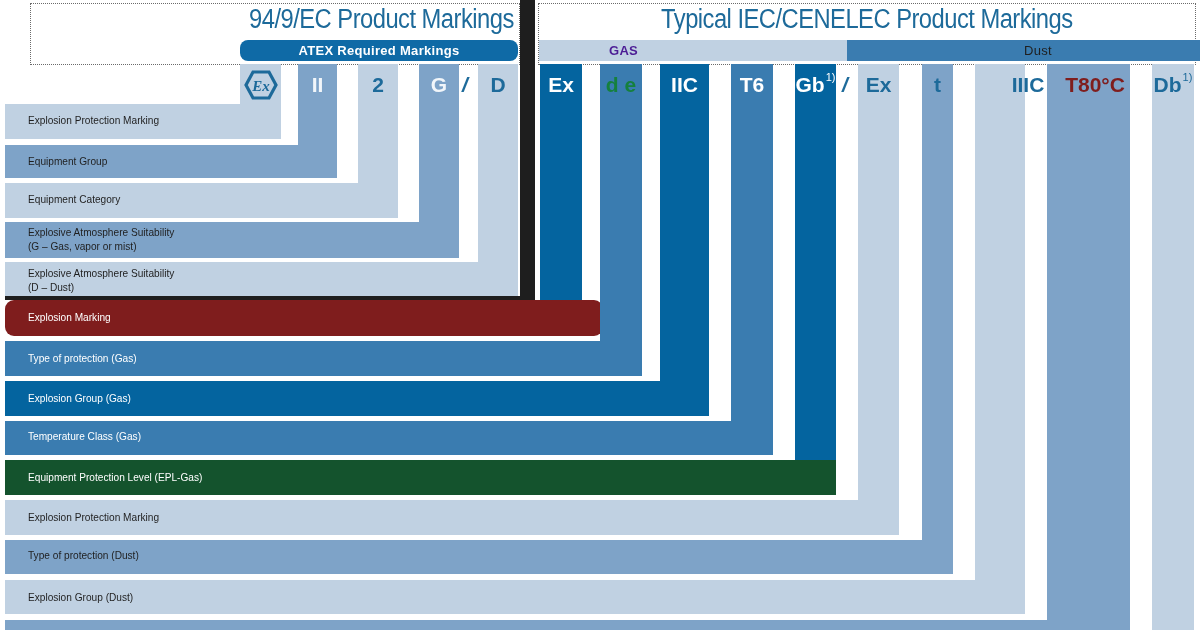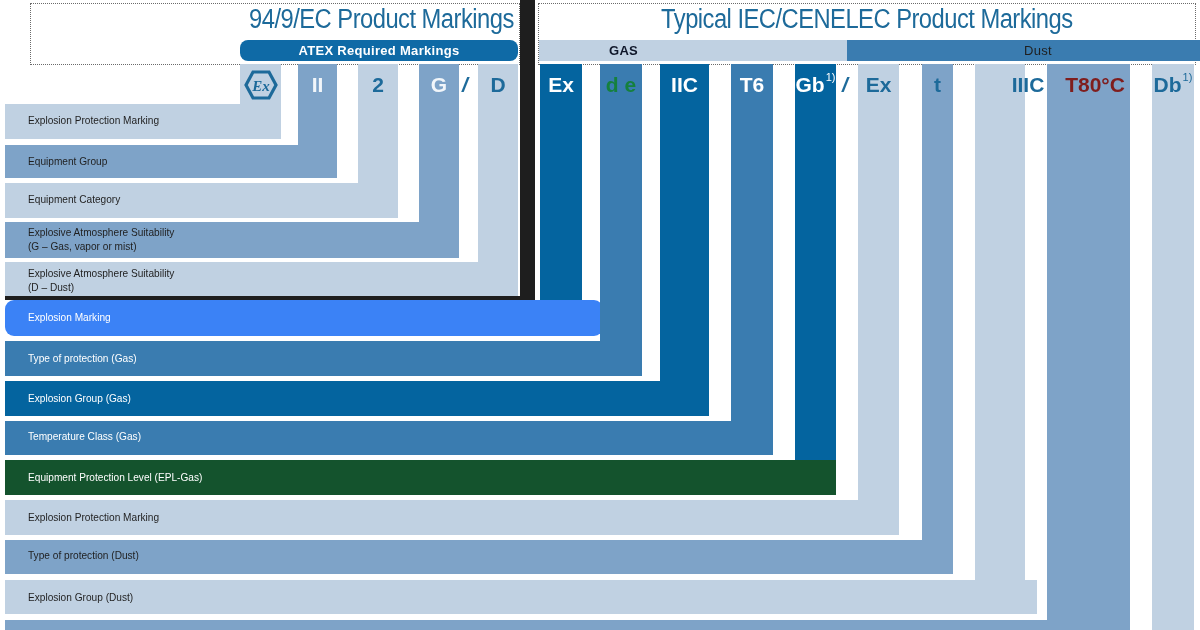--- a/index.html
+++ b/index.html
@@ -30,21 +30,21 @@
 
 <div class="title-box" style="left:30px; top:3px; width:488px; height:60px;"></div>
 <div class="title" style="right:686px; top:4px;">94/9/EC Product Markings</div>
 
 <div class="title-box" style="left:538px; top:3px; width:656px; height:60px;"></div>
 <div class="title" style="right:127px; top:4px;">Typical IEC/CENELEC Product Markings</div>
 
 <div class="subbar" style="left:240px; top:40px; width:278px; height:21px; background:#0f6aa6; color:#fff; justify-content:center;border-radius:8px;">
   <span>ATEX Required Markings</span>
 </div>
-<div class="subbar" style="left:539px; top:40px; width:308px; height:21px; background:#c0d1e2; color:#0f172a; padding-left:70px;">
+<div class="subbar" style="left:539px; top:40px; width:308px; height:21px; background:#c0d1e2; color:#4c1d95; padding-left:70px;">
   <span>GAS</span>
 </div>
 <div class="subbar" style="left:847px; top:40px; width:346px; height:21px; background:#3a7cb0; color:#1f1f1f; font-weight:normal; padding-left:177px;">
   <span>Dust</span>
 </div>
 
 <div class="divider" style="left:520px; top:0px; width:15px; height:300px;"></div>
 
 <div class="col" style="left:240px; top:64px; width:41px; height:75px; background:#c0d1e2;"></div>
 <div class="bar" style="top:104px; width:276px; height:35px; background:#c0d1e2;">
@@ -69,21 +69,21 @@
 
 <div class="col" style="left:478px; top:64px; width:40px; height:234px; background:#c0d1e2;"></div>
 <div class="bar" style="top:262px; width:513px; height:36px; background:#c0d1e2;">
   <span class="bar-label" style="top:5px; left:23px;">Explosive Atmosphere Suitability</span>
   <span class="bar-label" style="top:19px; left:23px;">(D – Dust)</span>
 </div>
 
 <div class="divider" style="left:5px; top:296px; width:530px; height:4px;"></div>
 
 <div class="col" style="left:540px; top:64px; width:42px; height:272px; background:#04649f;"></div>
-<div class="bar" style="top:300px; width:598px; height:36px; background:#3b82f6;border-radius:9px;">
+<div class="bar" style="top:300px; width:598px; height:36px; background:#7f1d1d;border-radius:9px;">
   <span class="bar-label light" style="top:11px; left:23px;">Explosion Marking</span>
 </div>
 
 <div class="col" style="left:600px; top:64px; width:42px; height:312px; background:#3a7cb0;"></div>
 <div class="bar" style="top:341px; width:637px; height:35px; background:#3a7cb0;">
   <span class="bar-label light" style="top:11px; left:23px;">Type of protection (Gas)</span>
 </div>
 
 <div class="col" style="left:660px; top:64px; width:49px; height:352px; background:#04649f;"></div>
 <div class="bar" style="top:381px; width:704px; height:35px; background:#04649f;">
@@ -104,21 +104,21 @@
 <div class="bar" style="top:500px; width:894px; height:35px; background:#c0d1e2;">
   <span class="bar-label" style="top:11px; left:23px;">Explosion Protection Marking</span>
 </div>
 
 <div class="col" style="left:922px; top:64px; width:31px; height:510px; background:#7ea3c8;"></div>
 <div class="bar" style="top:540px; width:948px; height:34px; background:#7ea3c8;">
   <span class="bar-label" style="top:9px; left:23px;">Type of protection (Dust)</span>
 </div>
 
 <div class="col" style="left:975px; top:64px; width:50px; height:550px; background:#c0d1e2;"></div>
-<div class="bar" style="top:580px; width:1020px; height:34px; background:#c0d1e2;padding-left:12px;">
+<div class="bar" style="top:580px; width:1020px; height:34px; background:#c0d1e2;">
   <span class="bar-label" style="top:11px; left:23px;">Explosion Group (Dust)</span>
 </div>
 
 <div class="col" style="left:1047px; top:64px; width:83px; height:566px; background:#7ea3c8;"></div>
 <div class="bar" style="top:620px; width:1125px; height:10px; background:#7ea3c8;">
   <span class="bar-label" style="top:0px; left:23px;"></span>
 </div>
 
 <div class="col" style="left:1152px; top:64px; width:42px; height:566px; background:#c0d1e2;"></div>
 

